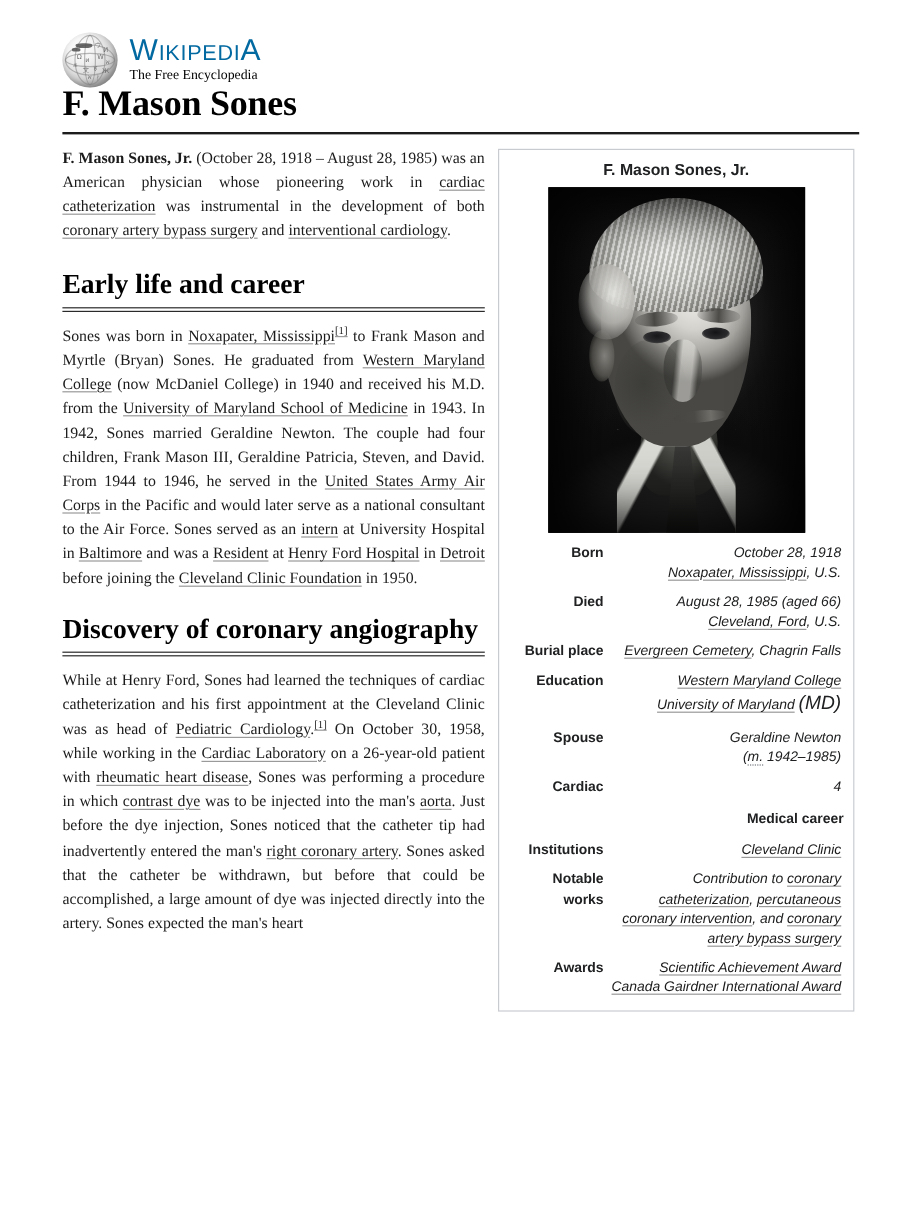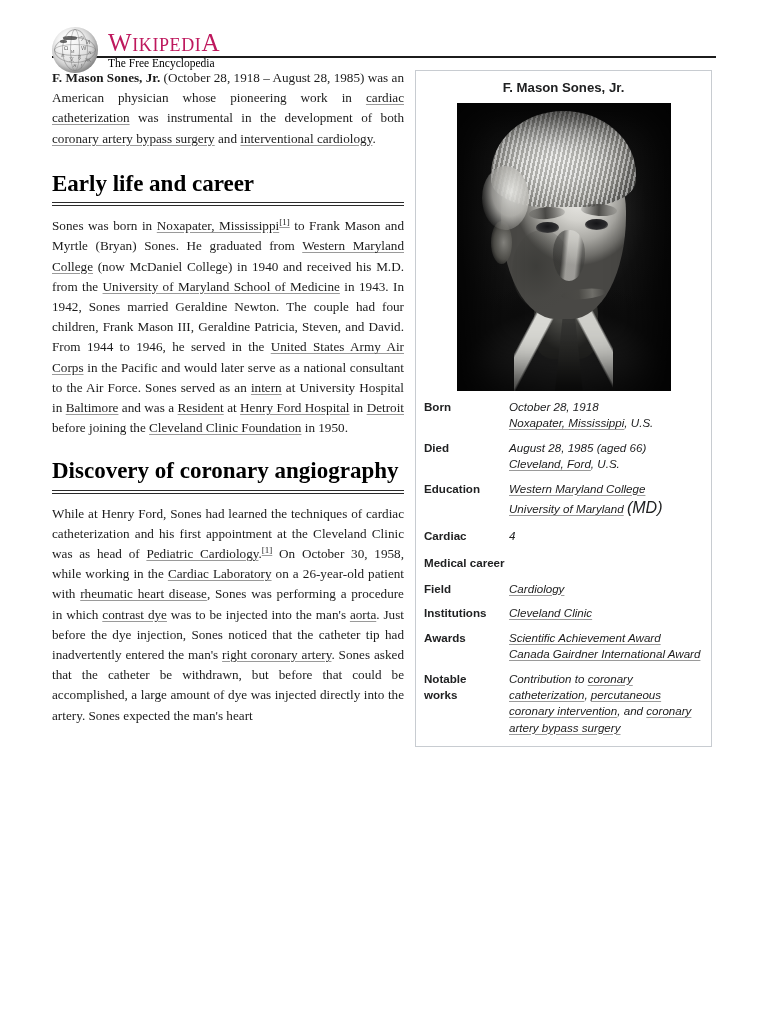--- a/index.html
+++ b/index.html
@@ -53,24 +53,24 @@
     border-radius: 50%;
     top: 2px; bottom: 2px;
   }
   .globe .darkpatch {
     position: absolute;
     background: #4f4f4f;
     opacity: .85;
   }
   .wordmark { line-height: 1; }
   .wordmark .wp {
-    font-family: Liberation Serif, serif;
+    font-family: Liberation Sans, sans-serif;
     font-size: 25px;
     letter-spacing: .6px;
-    color: #be185d;
+    color: #0369a1;
   }
   .wordmark .wp .sm { font-size: 18px; }
   .wordmark .tagline {
     font-family: "Liberation Serif", "DejaVu Serif", serif;
     font-size: 11.5px;
     color: #000;
     margin-top: 3px;
   }
 
   
@@ -175,21 +175,21 @@
     color: #202122;
   }
 
   table.ib-table {
     width: 100%;
     border-collapse: collapse;
     font-size: 11.6px;
   }
   table.ib-table th,
   table.ib-table td {
-    text-align: left;
+    text-align: right;
     vertical-align: top;
     padding: 4px 6px 4px 0;
     line-height: 1.42;
     font-weight: normal;
   }
   table.ib-table th.lbl {
     font-weight: bold;
     width: 93px;
     padding-left: 8px;
     padding-right: 6px;
@@ -334,20 +334,21 @@
       <span class="tile" style="left:28px;top:37px;">ᚠ</span>
     </div>
     <div class="wordmark">
       <div class="wp">
         <span>W</span><span class="sm">IKIPEDI</span><span>A</span>
       </div>
       <div class="tagline">The Free Encyclopedia</div>
     </div>
   </div>
 
+  <h1 class="article-title">F. Mason Sones</h1>
   <hr class="title-rule">
 
   <div class="columns">
 
     <aside class="infobox">
       <div class="ib-title">F. Mason Sones, Jr.</div>
 
       <div class="ib-imgwrap">
         <div class="ib-photo">
           <div class="ph-layer ph-bg"></div>
@@ -381,58 +382,65 @@
               </td>
             </tr>
             <tr>
               <th class="lbl">Died</th>
               <td class="val">
                 <span class="ib-line"><span>August 28, 1985 (aged 66)</span></span>
                 <span class="ib-line"><a class="lnk">Cleveland, Ford</a><span>, U.S.</span></span>
               </td>
             </tr>
             <tr>
+              <th class="lbl">Burial place</th>
+              <td class="val">
+                <span class="ib-line"><a class="lnk">Evergreen Cemetery</a><span>, Chagrin Falls</span></span>
+              </td>
+            </tr>
+            <tr>
               <th class="lbl">Education</th>
               <td class="val">
                 <span class="ib-line"><a class="lnk">Western Maryland College</a></span>
                 <span class="ib-line"><a class="lnk">University of Maryland</a><span> </span><span class="small">(MD)</span></span>
               </td>
             </tr>
             <tr>
+              <th class="lbl">Spouse</th>
+              <td class="val">
+                <span class="ib-line"><span>Geraldine Newton</span></span>
+                <span class="ib-line"><span>(</span><span class="abbr">m.</span><span> 1942–1985)</span></span>
+              </td>
+            </tr>
+            <tr>
               <th class="lbl">Cardiac</th>
               <td class="val">
                 <span class="ib-line"><span>4</span></span>
               </td>
             </tr>
             <tr class="ib-subheader">
               <td colspan="2">Medical career</td>
             </tr>
             <tr>
-              <th class="lbl">Field</th>
-              <td class="val">
-                <span class="ib-line"><a class="lnk">Cardiology</a></span>
-              </td>
-            </tr>
-            <tr>
               <th class="lbl">Institutions</th>
               <td class="val">
                 <span class="ib-line"><a class="lnk">Cleveland Clinic</a></span>
+              </td>
+            </tr>
+            <tr>
+              <th class="lbl">Notable works</th>
+              <td class="val">
+                <span class="ib-line"><span>Contribution to </span><a class="lnk">coronary catheterization</a><span>, </span><a class="lnk">percutaneous coronary intervention</a><span>, and </span><a class="lnk">coronary artery bypass surgery</a></span>
               </td>
             </tr>
             <tr>
               <th class="lbl">Awards</th>
               <td class="val">
                 <span class="ib-line"><a class="lnk">Scientific Achievement Award</a></span>
                 <span class="ib-line"><a class="lnk">Canada Gairdner International Award</a></span>
-              </td>
-            </tr>
-            <tr>
-              <th class="lbl">Notable works</th>
-              <td class="val">
-                <span class="ib-line"><span>Contribution to </span><a class="lnk">coronary catheterization</a><span>, </span><a class="lnk">percutaneous coronary intervention</a><span>, and </span><a class="lnk">coronary artery bypass surgery</a></span>
               </td>
             </tr>
           </tbody>
       </table>
     </aside>
 
     <div class="body-col">
 
       <p class="para lead">
         <span class="b">F. Mason Sones, Jr.</span><span> (October 28, 1918 – August 28, 1985) was an American physician whose pioneering work in </span><a class="lnk">cardiac catheterization</a><span> was instrumental in the development of both </span><a class="lnk">coronary artery bypass surgery</a><span> and </span><a class="lnk">interventional cardiology</a><span>.</span>

